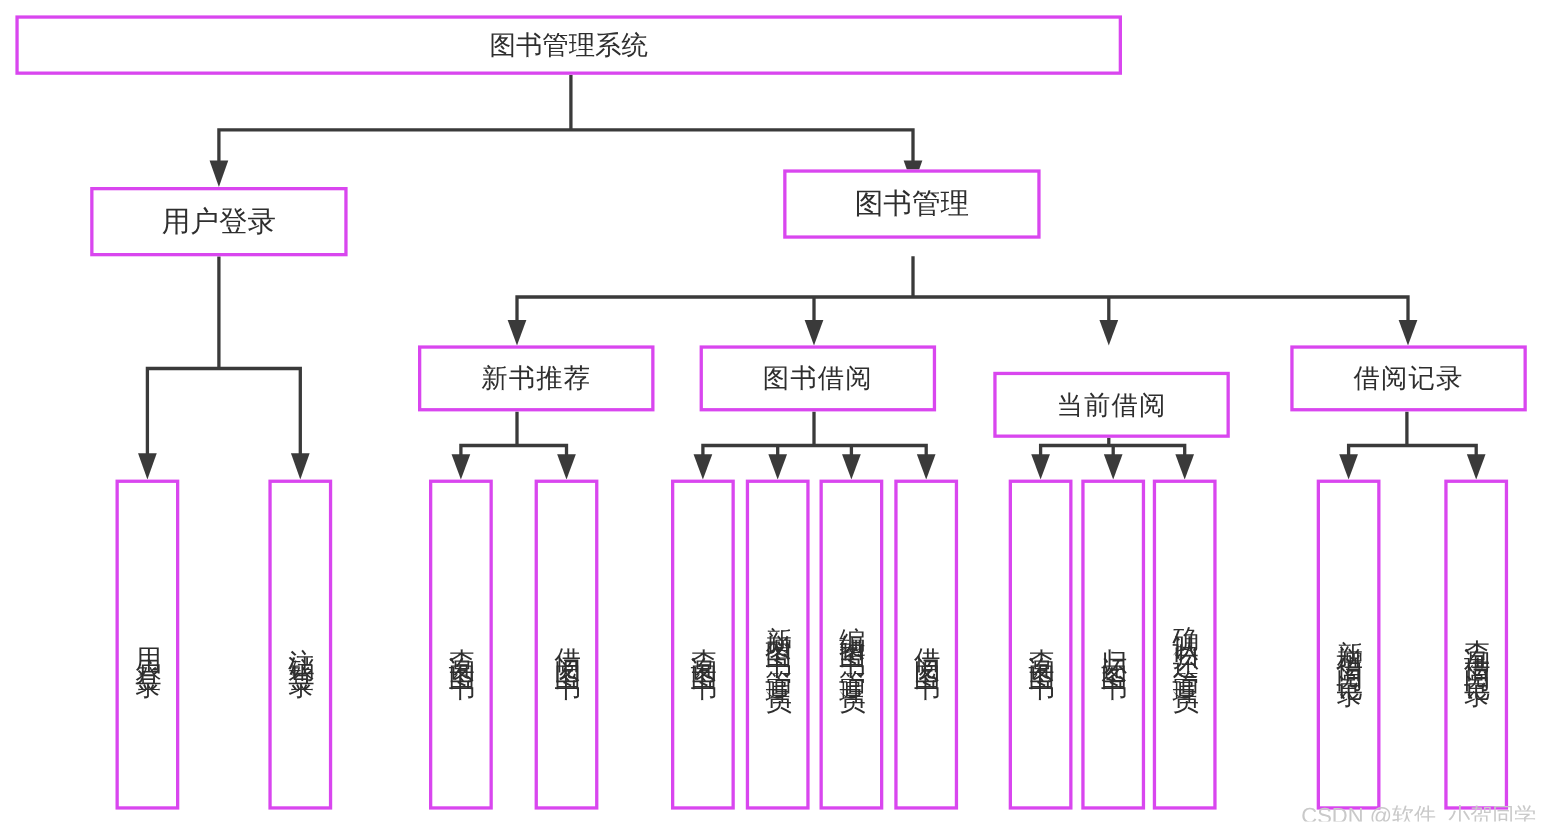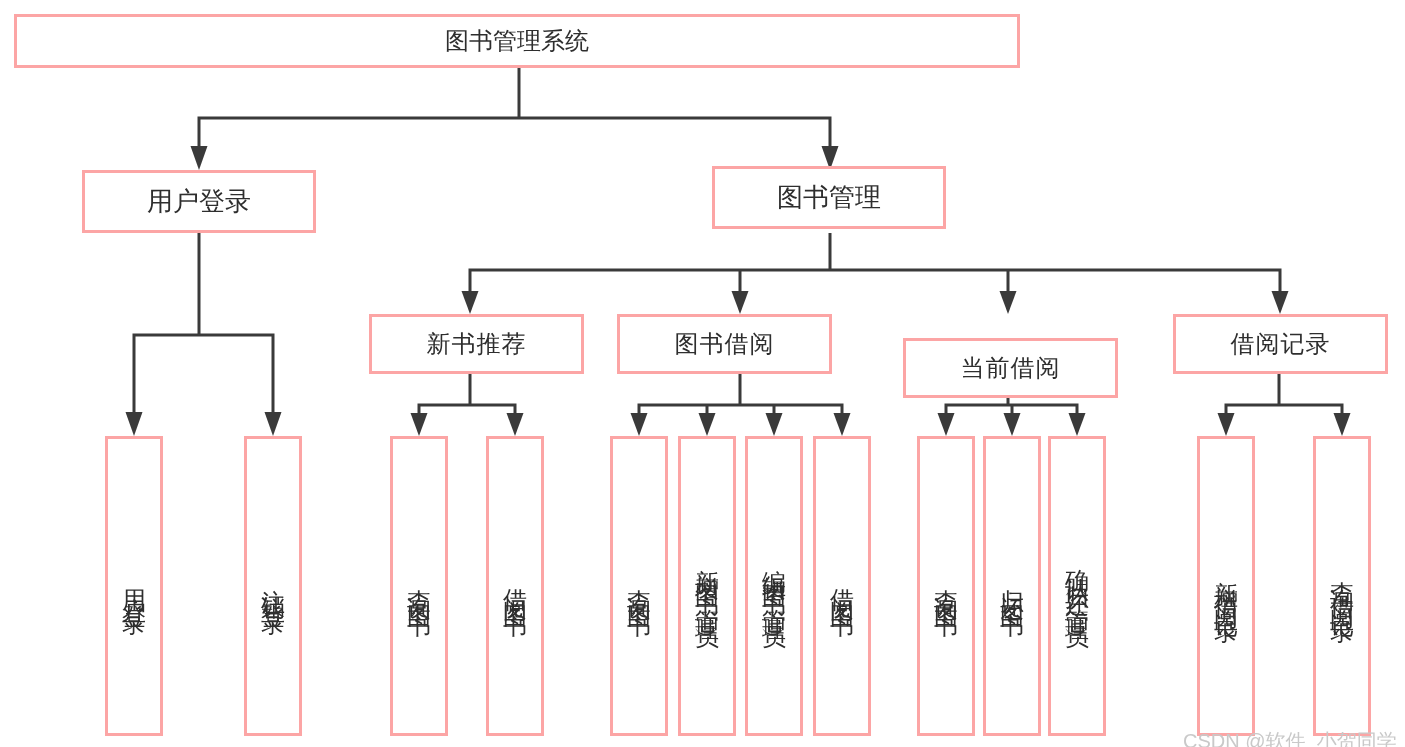--- a/index.html
+++ b/index.html
@@ -10,21 +10,21 @@
     font-family:"Liberation Sans","DejaVu Sans",sans-serif;
     overflow:hidden;
   }
   #connectors{
     position:absolute;left:0;top:0;width:1405px;height:747px;
     z-index:1;pointer-events:none;
   }
   .box{
     position:absolute;
     box-sizing:border-box;
-    border:3px solid #fca5a5;
+    border:3px solid #d946ef;
     background:#ffffff;
     display:flex;align-items:center;justify-content:center;
     color:#2e2e2e;
     z-index:2;
   }
   .h-node{font-size:24px;letter-spacing:1px;}
   .root{font-size:24px;}
   .l2{font-size:26px;}
   .leaf{
     writing-mode:vertical-rl;
@@ -84,24 +84,24 @@
       <path d="M1003.5,413 h17 L1012,436 z"></path>
       <path d="M1068.5,413 h17 L1077,436 z"></path>
       <path d="M1217.5,413 h17 L1226,436 z"></path>
       <path d="M1333.5,413 h17 L1342,436 z"></path>
     </g>
   </svg>
 
   <div class="box root" style="left:14px;top:14px;width:1006px;height:54px;">图书管理系统</div>
 
   <div class="box l2" style="left:82px;top:170px;width:234px;height:63px;">用户登录</div>
-  <div class="box l2" style="left:712px;top:166px;width:234px;height:63px;">图书管理</div>
+  <div class="box l2" style="left:712px;top:154px;width:234px;height:63px;">图书管理</div>
 
-  <div class="box h-node" style="left:369px;top:314px;width:215px;height:60px;">新书推荐</div>
-  <div class="box h-node" style="left:617px;top:314px;width:215px;height:60px;">图书借阅</div>
+  <div class="box h-node" style="left:380px;top:314px;width:215px;height:60px;">新书推荐</div>
+  <div class="box h-node" style="left:636px;top:314px;width:215px;height:60px;">图书借阅</div>
   <div class="box h-node" style="left:903px;top:314px;width:215px;height:60px;margin-top:24px;">当前借阅</div>
   <div class="box h-node" style="left:1173px;top:314px;width:215px;height:60px;">借阅记录</div>
 
   <div class="box leaf" style="left:105px;">用户登录</div>
   <div class="box leaf" style="left:244px;">注销登录</div>
 
   <div class="box leaf" style="left:390px;">查询图书</div>
   <div class="box leaf" style="left:486px;">借阅图书</div>
 
   <div class="box leaf" style="left:610px;">查询图书</div>

